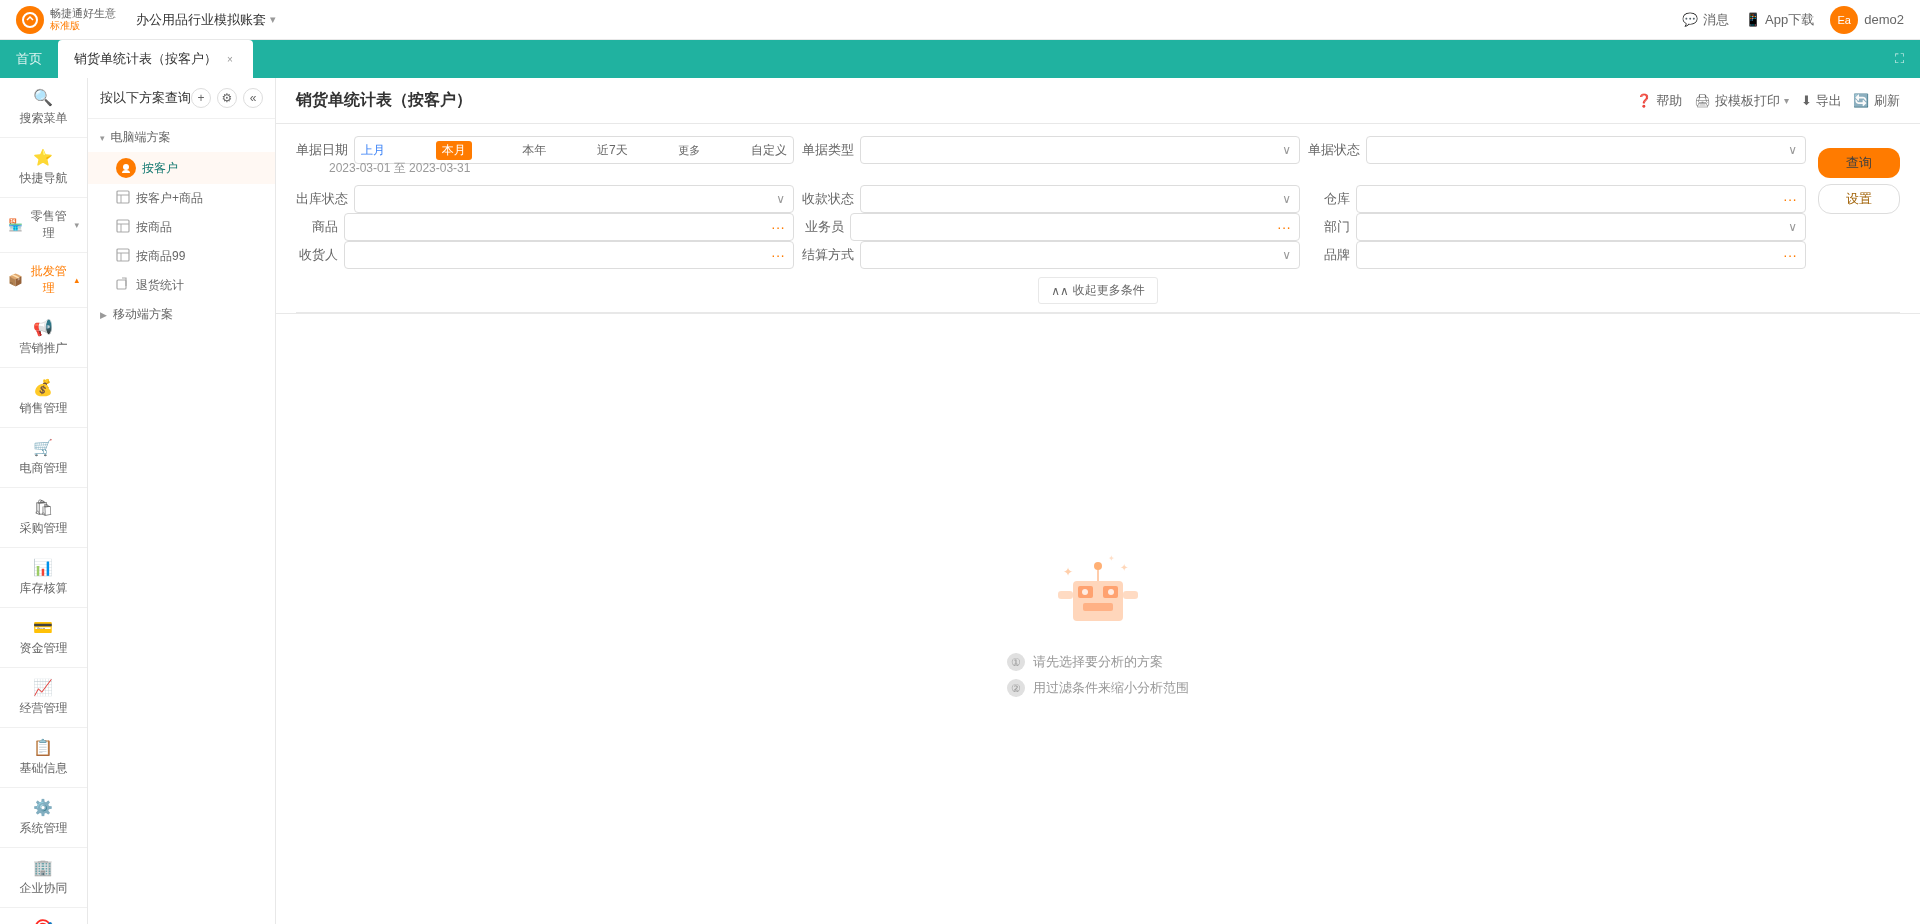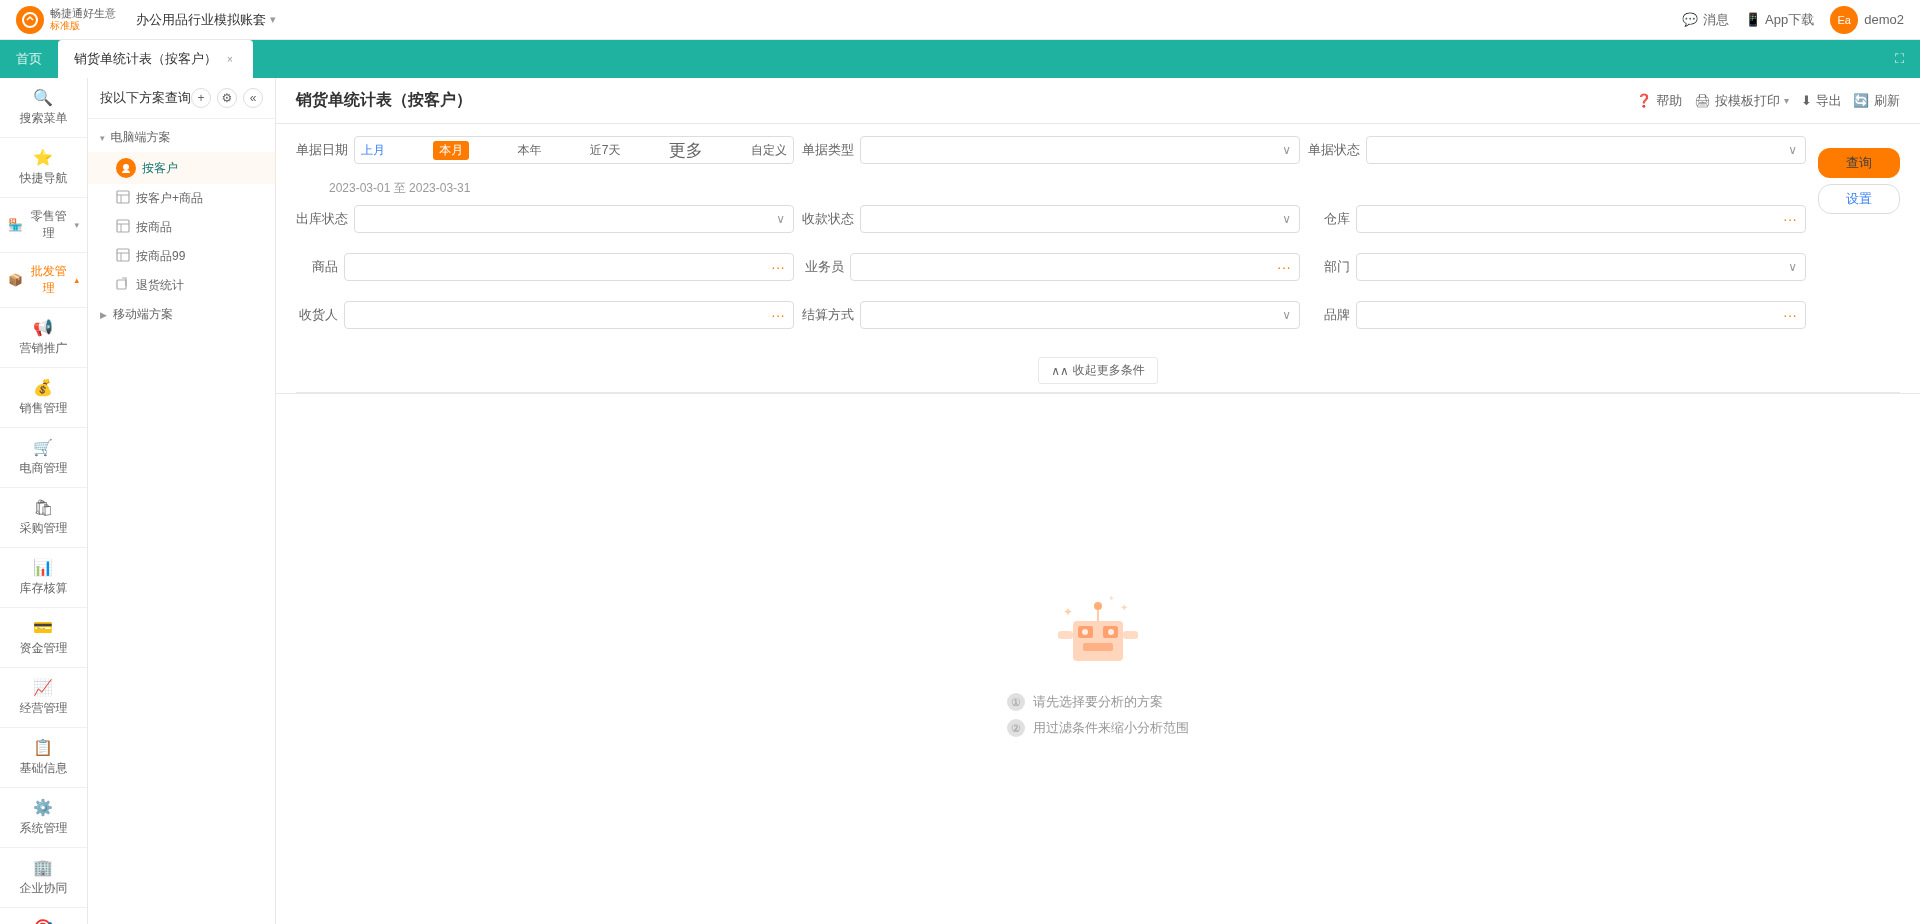--- a/index.html
+++ b/index.html
@@ -172,21 +172,21 @@
       color: #404040;
       border: none;
       border-radius: 12px;
       padding: 6px 28px;
       font-size: 13px;
       cursor: pointer;
       white-space: nowrap;
     }
     .btn-secondary {
       background: #fff;
-      color: #3b82f6;
+      color: #a16207;
       border: 1px solid #ddd;
       border-radius: 13px;
       padding: 5px 20px;
       font-size: 13px;
       cursor: pointer;
       white-space: nowrap;
     }
 
     
     .action-btns {
@@ -258,21 +258,21 @@
       align-items: flex-start;
       gap: 0;
     }
     .filter-grid {
       flex: 1;
     }
     .filter-row-3col {
       display: grid;
       grid-template-columns: 1fr 1fr 1fr;
       gap: 8px;
-      margin-bottom: 20px;
+      margin-bottom: 0;
       align-items: center;
     }
     .filter-cell {
       display: flex;
       align-items: center;
       gap: 6px;
     }
     .filter-cell-label {
       font-size: 13px;
       color: #666;
@@ -517,21 +517,21 @@
 
           <div class="filter-row-3col">
 
             <div class="filter-cell" style="grid-column:1;">
               <span class="filter-cell-label">单据日期</span>
               <div class="filter-cell-input" style="flex:1;gap:4px;padding:0 6px;">
                 <span style="font-size:12px;color:#3b82f6;cursor:pointer;">上月</span>
                 <span style="font-size:12px;background:#ff7b00;color:white;padding:1px 6px;border-radius:3px;cursor:pointer;">本月</span>
                 <span style="font-size:12px;color:#666;cursor:pointer;">本年</span>
                 <span style="font-size:12px;color:#666;cursor:pointer;">近7天</span>
-                <span style="font-size:17px;color:#666;cursor:pointer;">更多</span>
+                <span style="font-size:11px;color:#666;cursor:pointer;">更多</span>
                 <span style="font-size:12px;color:#666;cursor:pointer;">自定义</span>
               </div>
             </div>
 
             <div class="filter-cell">
               <span class="filter-cell-label">单据类型</span>
               <div class="filter-cell-input" style="flex:1;">
                 <span style="color:#ccc;font-size:12px;"></span>
                 <span style="color:#999;font-size:12px;">∨</span>
               </div>

